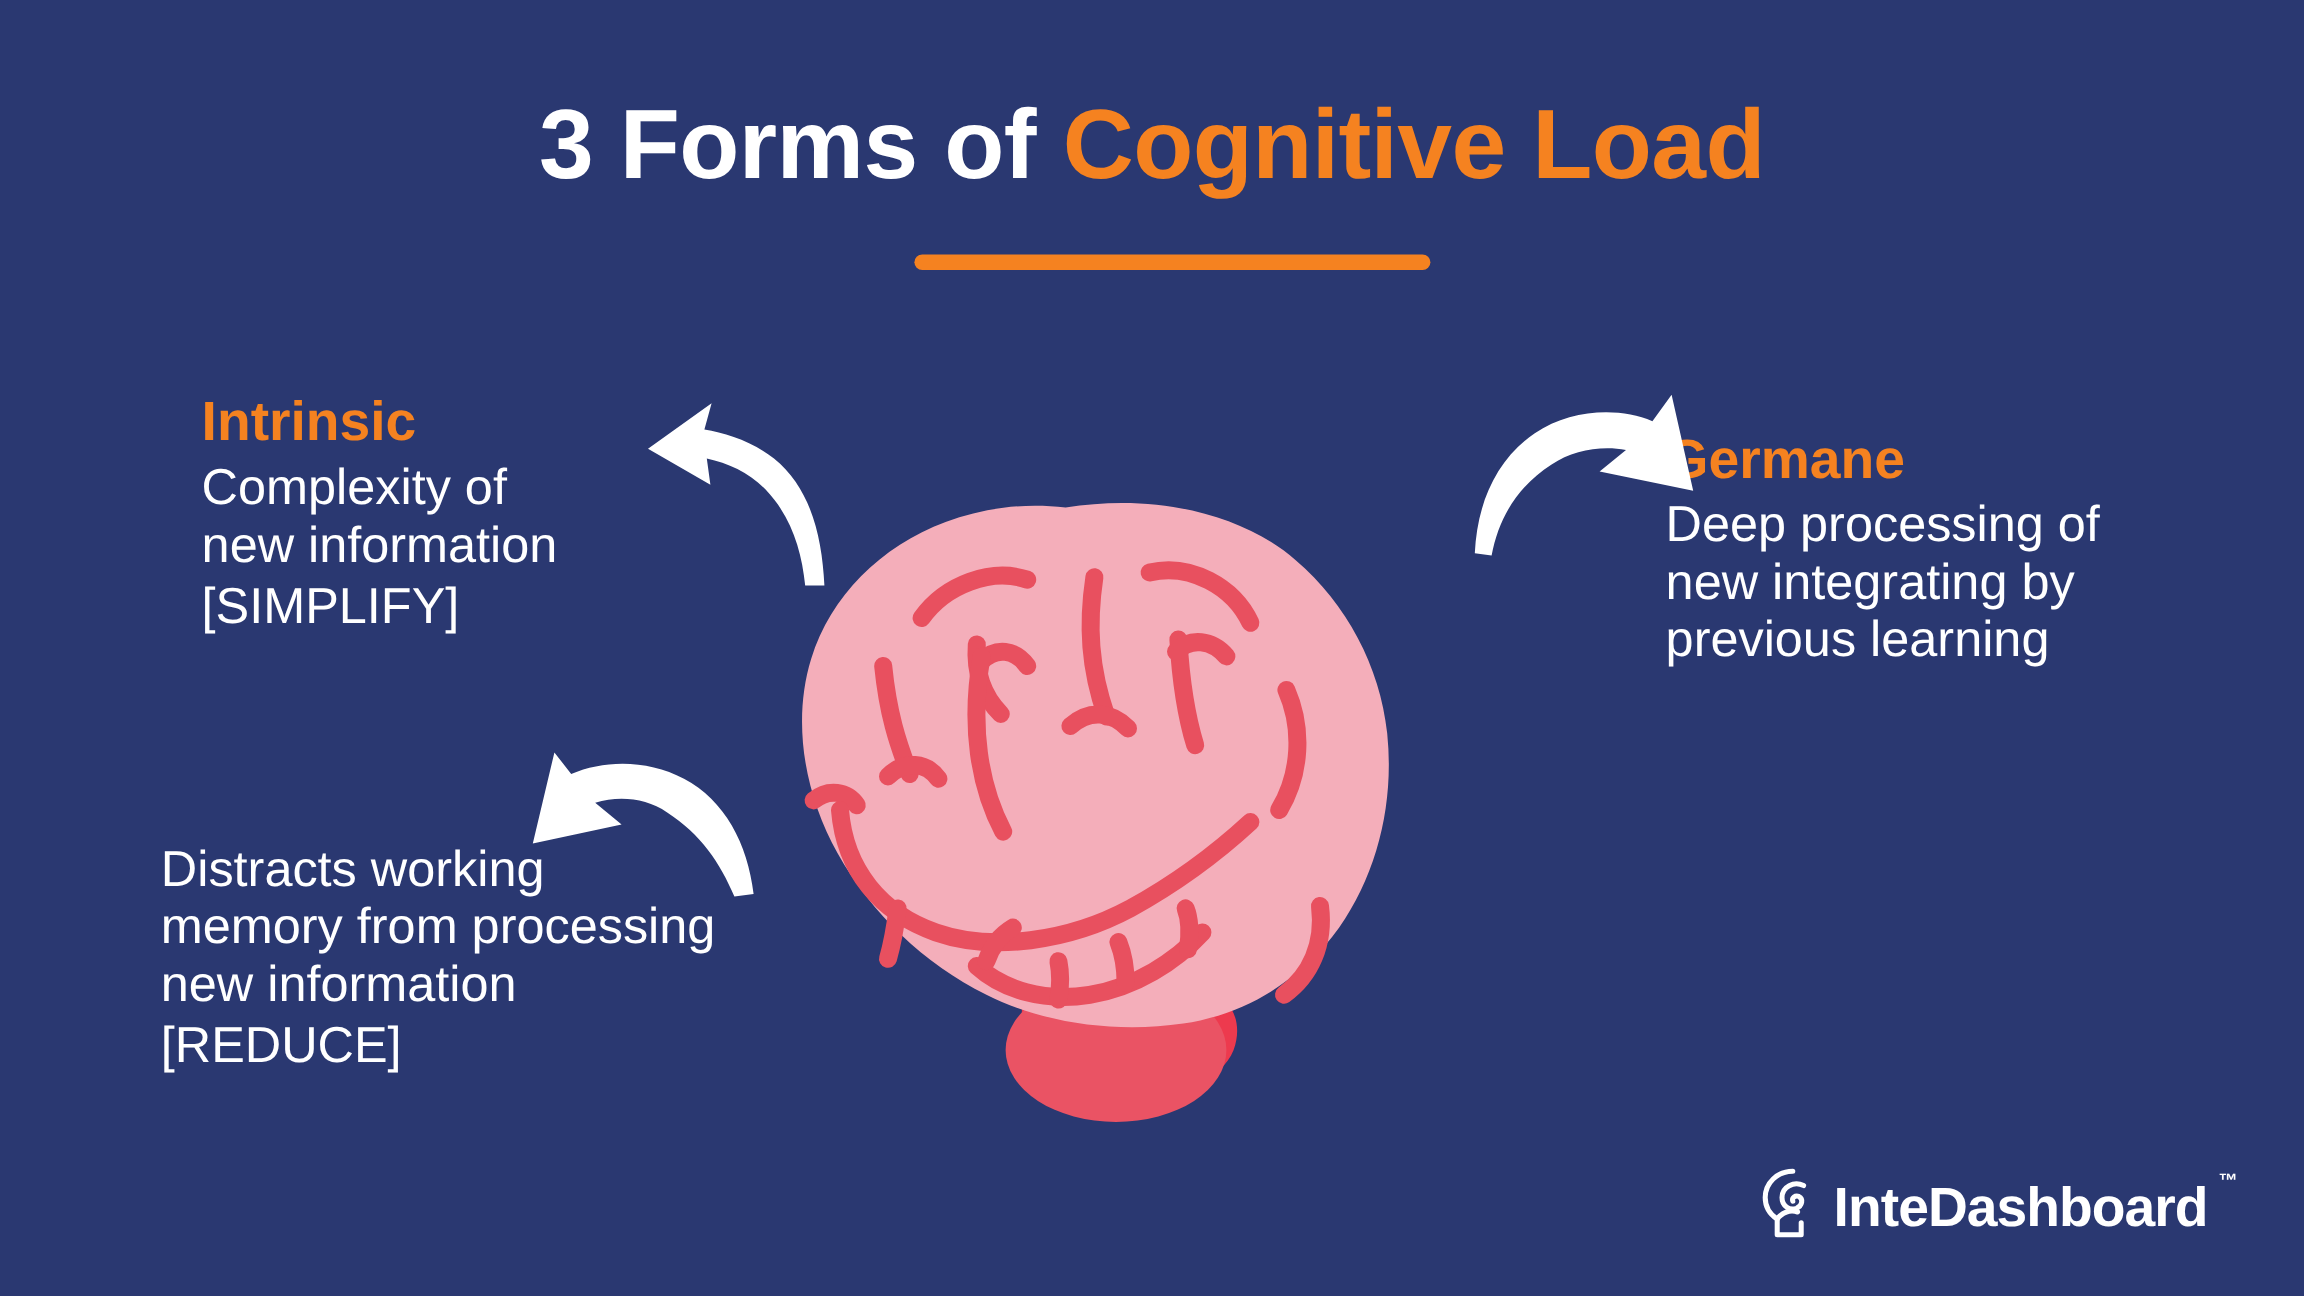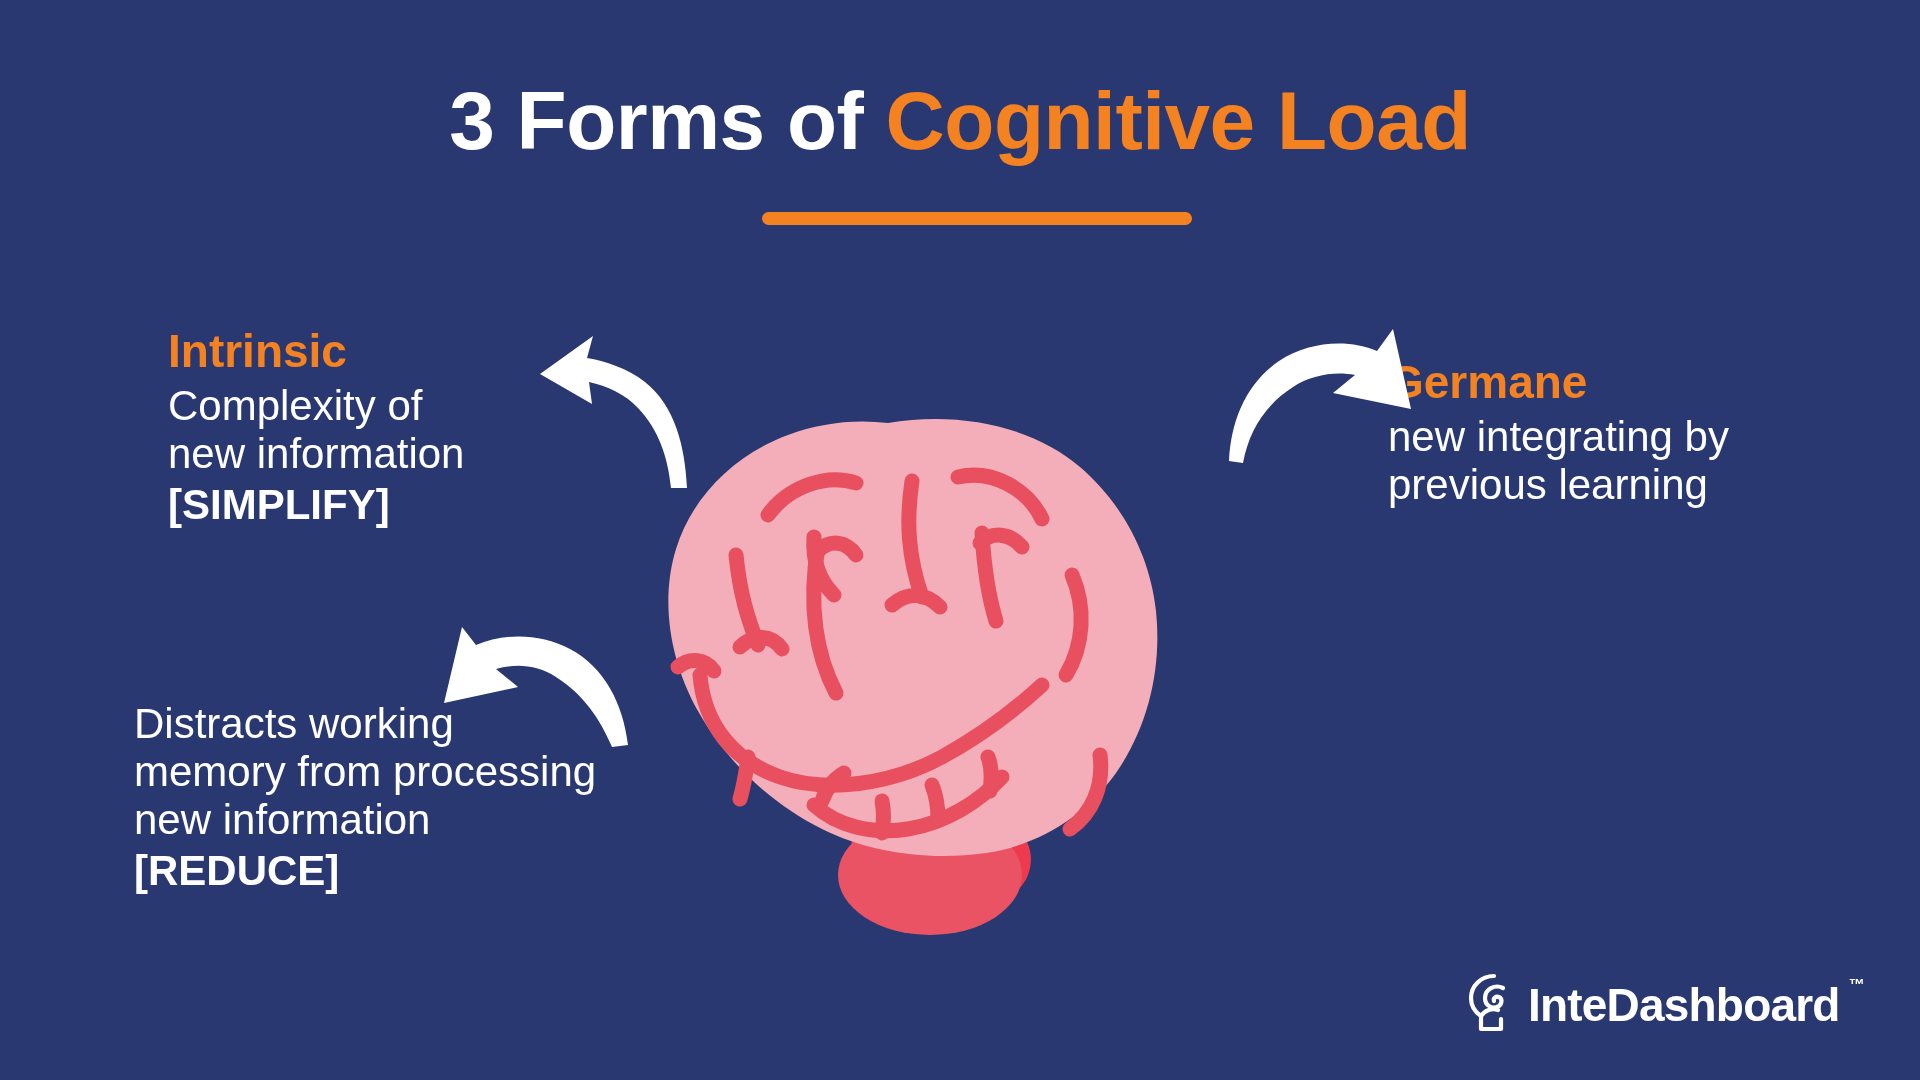--- a/index.html
+++ b/index.html
@@ -61,21 +61,21 @@
   .block .body {
     color: #ffffff;
     font-size: 42px;
     line-height: 1.14;
     font-weight: 400;
   }
   .block .body .line { display: block; white-space: nowrap; }
   .block .tag {
     color: #ffffff;
     font-size: 42px;
-    font-weight: bold;
+    font-weight: normal;
     line-height: 1.2;
     display: block;
     white-space: nowrap;
     margin-top: 2px;
   }
 
   #block-intrinsic  { left: 136px; top: 327px; margin-left: 32px; }
   #block-extraneous { left: 134px; top: 700px; }
   #block-germane    { left: 1388px; top: 358px; }
 
@@ -142,20 +142,21 @@
       <span class="line">Distracts working</span>
       <span class="line">memory from processing</span>
       <span class="line">new information</span>
     </div>
     <span class="tag">[REDUCE]</span>
   </div>
 
   <div class="block" id="block-germane">
     <div class="heading">Germane</div>
     <div class="body">
+      <span class="line">Deep processing of</span>
       <span class="line">new integrating by</span>
       <span class="line">previous learning</span>
     </div>
   </div>
 
   <div class="arrow" id="arrow-intrinsic">
     <svg width="170" height="160" viewBox="0 0 170 160" xmlns="http://www.w3.org/2000/svg">
       <path fill="#ffffff" d="
         M 152 158
         C 150 116, 140 76, 110 52

